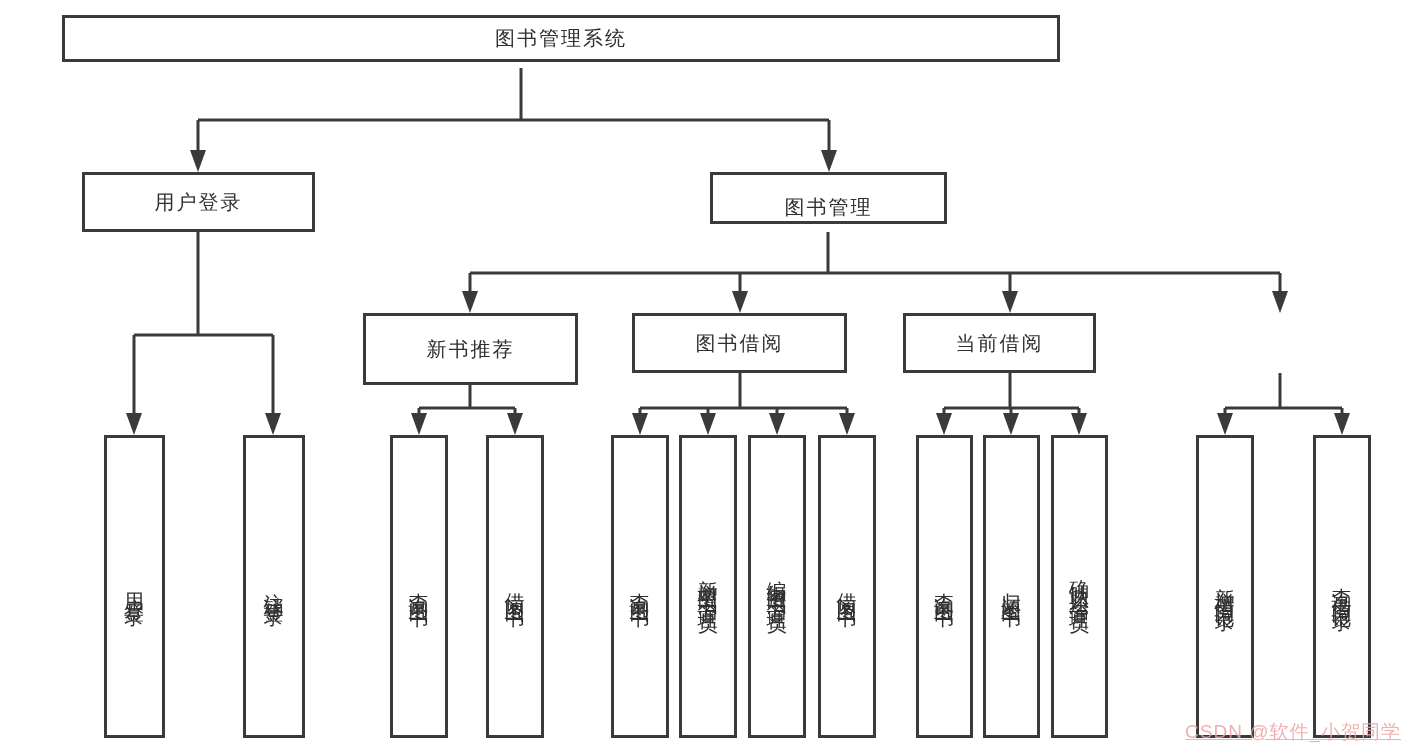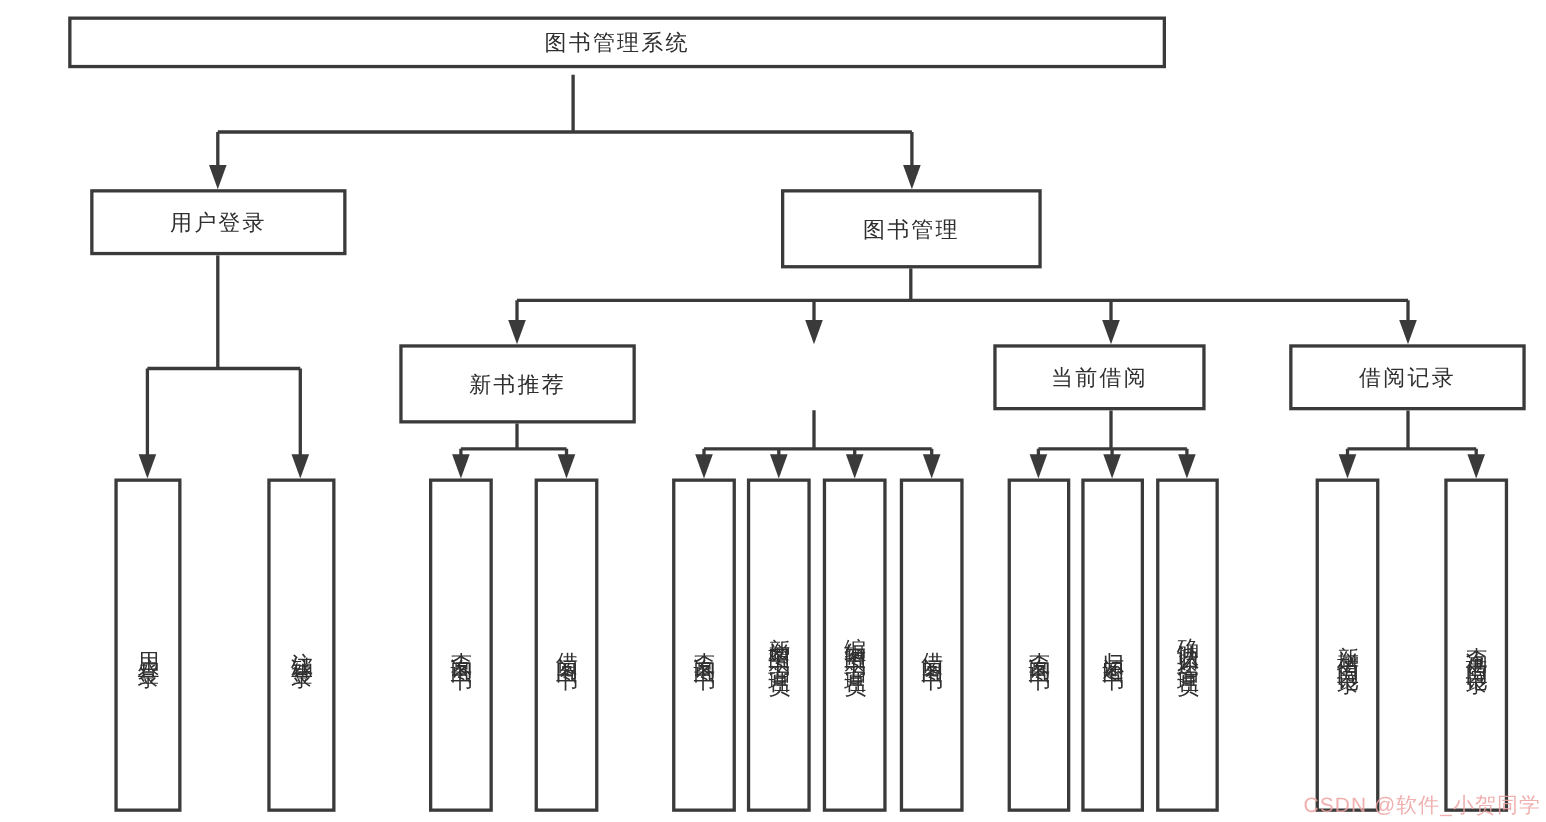--- a/index.html
+++ b/index.html
@@ -35,21 +35,21 @@
     writing-mode:vertical-rl;
     text-orientation:mixed;
     letter-spacing:5px;
     line-height:1.1;
     white-space:nowrap;
   }
   
   .n-root{left:22px;top:15px;width:998px;height:47px;margin-left:40px;}
   
   .n-user-login{left:82px;top:172px;width:233px;height:60px;}
-  .n-book-mgmt{left:710px;top:172px;width:237px;height:72px;}
+  .n-book-mgmt{left:710px;top:172px;width:237px;height:52px;align-items:flex-end;}
   
   .n-new-books{left:363px;top:313px;width:215px;height:72px;}
   .n-borrowing{left:632px;top:313px;width:215px;height:60px;}
   .n-current{left:903px;top:313px;width:193px;height:60px;}
   .n-records{left:1172px;top:313px;width:215px;height:60px;}
   
   .leaf{top:435px;height:303px;}
   .n-ul-leaf{left:104px;width:61px;}
   .n-logout{left:243px;width:62px;}
   .n-nb-query{left:390px;width:58px;}
@@ -65,20 +65,21 @@
   .n-rec-query{left:1313px;width:58px;}
   .watermark{
     position:absolute;
     right:4px;bottom:2px;
     font-size:19px;
     color:var(--watermark);
     opacity:.85;
     z-index:3;
     letter-spacing:1px;
     white-space:nowrap;
+    text-decoration:underline;
   }
 </style>
 </head>
 <body>
 
 <div class="canvas">
 
   <svg class="connector" width="1405" height="747" viewBox="0 0 1405 747" xmlns="http://www.w3.org/2000/svg">
     <g>
 
@@ -126,25 +127,25 @@
   <div class="node h-node n-user-login">
     <span>用户登录</span>
   </div>
   <div class="node h-node n-book-mgmt">
     <span>图书管理</span>
   </div>
 
   <div class="node h-node n-new-books">
     <span>新书推荐</span>
   </div>
+  <div class="node h-node n-borrowing">
+    <span>图书借阅</span>
+  </div>
   <div class="node h-node n-current">
     <span>当前借阅</span>
-  </div>
-  <div class="node h-node n-records">
-    <span>借阅记录</span>
   </div>
 
   <div class="node leaf n-ul-leaf">
     <span>用户登录</span>
   </div>
   <div class="node leaf n-logout">
     <span>注销登录</span>
   </div>
   <div class="node leaf n-nb-query">
     <span>查询图书</span>

